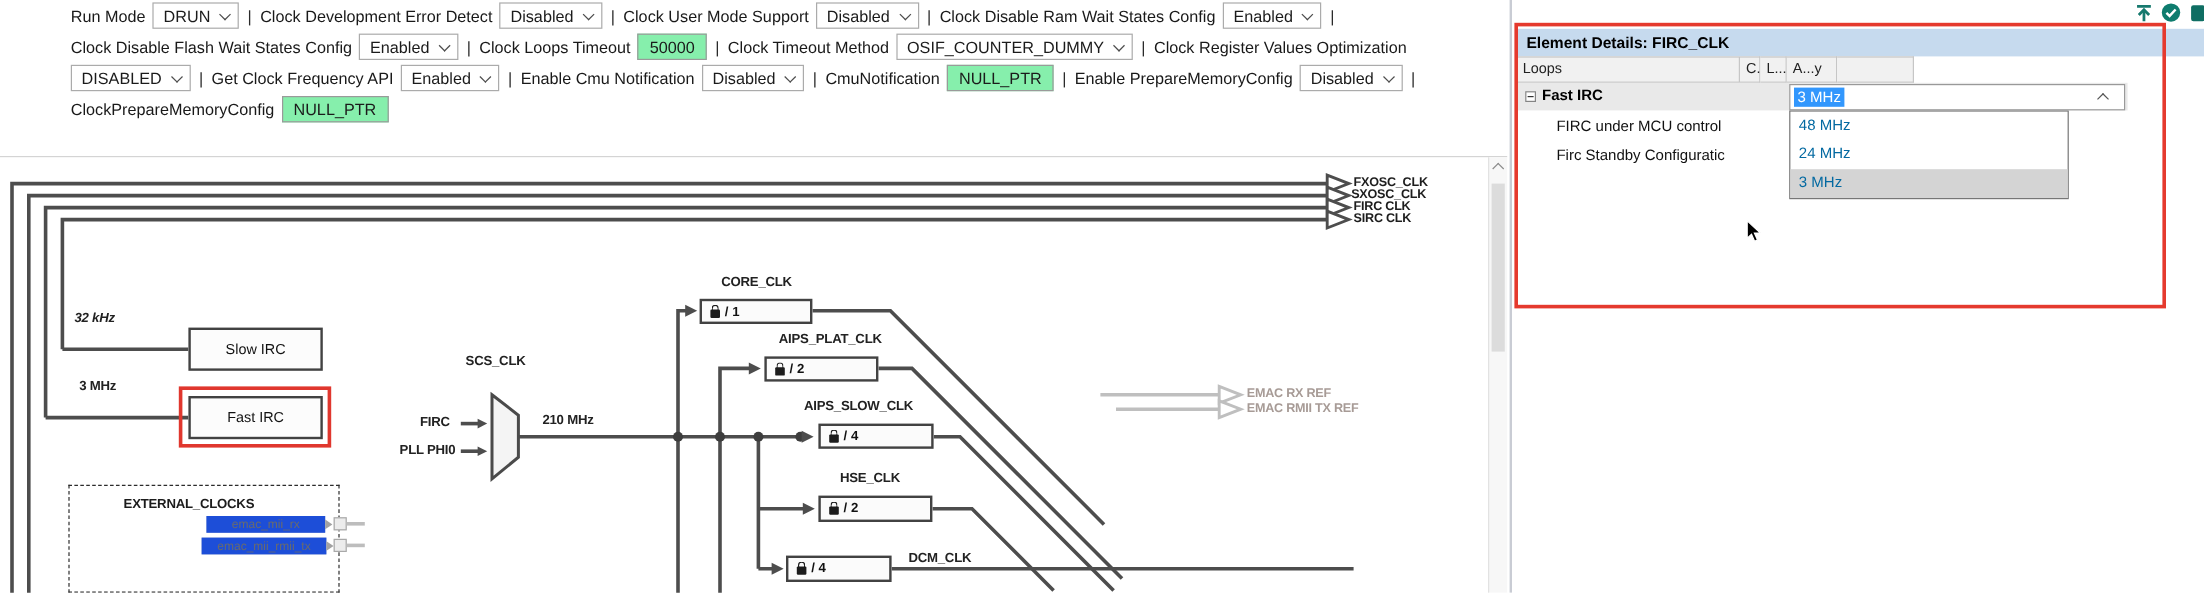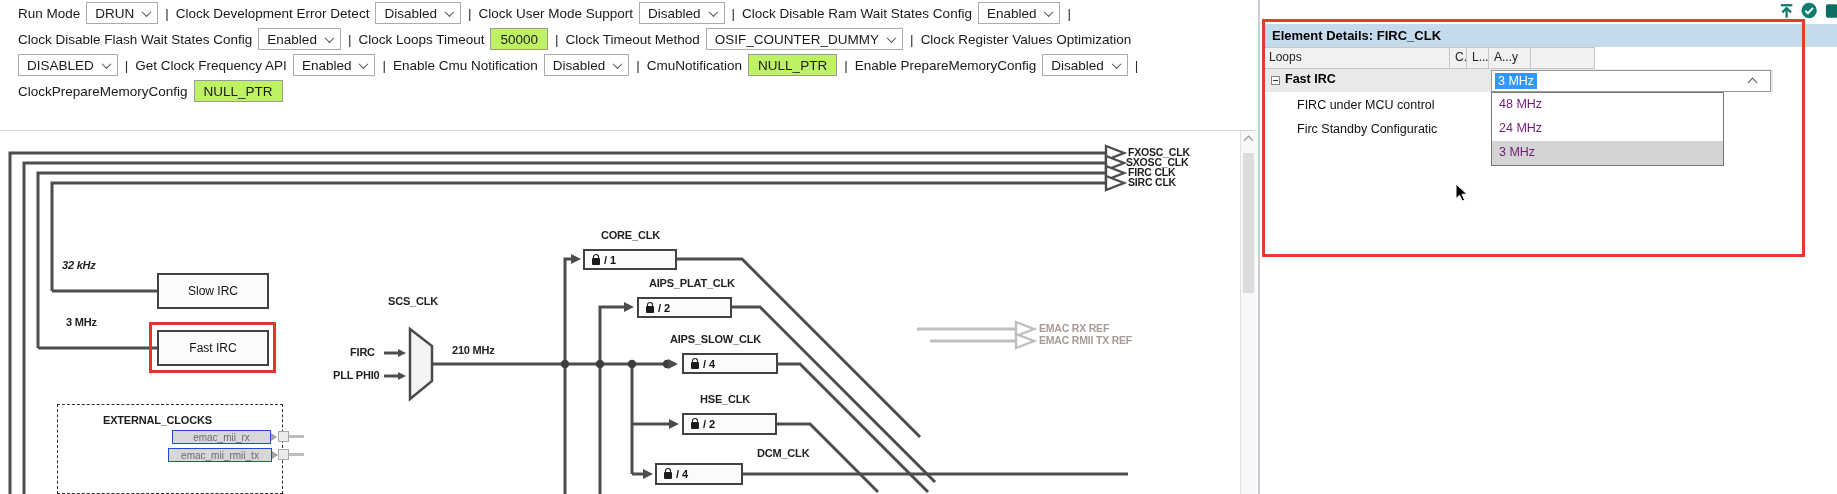--- a/index.html
+++ b/index.html
@@ -1,26 +1,26 @@
 <!DOCTYPE html>
 <html><head>
 <meta charset="utf-8">
 <style>
   * { margin:0; padding:0; box-sizing:border-box; }
   html,body { width:1837px; height:494px; overflow:hidden; background:#fff;
     font-family:"Liberation Sans", sans-serif; color:#1b1b1b; position:relative; }
 
   
   .toolbar { position:absolute; left:0; top:2; width:1250px; }
-  .tb-row { display:flex; align-items:center; gap:6px; height:26px; padding-left:18px; white-space:nowrap; }
+  .tb-row { display:flex; align-items:center; gap:6px; height:26px; padding-left:18px; white-space:nowrap;margin-left:41px; }
   .tb-label { font-size:13.5px; color:#191919; }
   .tb-select { display:inline-flex; align-items:center; gap:9px; height:22px; padding:0 7px 0 8px;
     border:1px solid #ababab; background:#fff; font-size:13.5px; }
   .tb-input { display:inline-flex; align-items:center; height:22px; padding:0 9px;
-    border:1px solid #9a9a9a; background:#bef264; font-size:13.5px; min-width:52px; }
+    border:1px solid #9a9a9a; background:#86efac; font-size:13.5px; min-width:52px; }
   .tb-sep { color:#2a2a2a; font-size:13.5px; margin:0 1px; }
   .chev { width:7px; height:7px; border-right:1.5px solid #4c4c4c; border-bottom:1.5px solid #4c4c4c;
     transform:rotate(45deg) translate(-1px,-1px); display:inline-block; }
   .chev-up { width:7px; height:7px; border-right:1.6px solid #555; border-bottom:1.6px solid #555;
     transform:rotate(-135deg); display:inline-block; }
 
   
   .diagram { position:absolute; left:0; top:130px; width:1256px; height:256px; border-top:1px solid #d4d4d4; }
   .diagram svg { position:absolute; left:0; top:0; }
   .dlabel { position:absolute; font-size:11px; font-weight:600; color:#222; letter-spacing:-0.2px; white-space:nowrap; }
@@ -29,21 +29,21 @@
   .nodebox { position:absolute; background:#fcfcfc; border:2.5px solid #424242; display:flex;
     align-items:center; justify-content:center; font-size:12px; color:#111; }
   .divbox { position:absolute; background:#fbfbfb; border:2.5px solid #424242; display:flex;
     align-items:center; gap:4px; padding-left:7px; font-size:11px; font-weight:700; color:#111; }
   .lock { width:8px; height:7px; background:#1c1c1c; border-radius:1px; position:relative; margin-top:3px; flex:0 0 auto; }
   .lock:before { content:''; position:absolute; top:-4px; left:1px; width:4px; height:4px;
     border:1.4px solid #1c1c1c; border-bottom:none; border-radius:3px 3px 0 0; }
   .red-outline { position:absolute; border:3.5px solid #e0372e; background:transparent; z-index:30; }
   .ext-box { position:absolute; border:1.6px dashed #2c2c2c; }
   .ext-title { position:absolute; font-size:11px; font-weight:600; color:#1c1c1c; letter-spacing:-0.2px; }
-  .ext-pill { position:absolute; background:#d7d7d7; border:1px solid #1d4ed8; color:#6b6b6b;
+  .ext-pill { position:absolute; background:#d7d7d7; border:7px solid #1d4ed8; color:#6b6b6b;
     font-size:10px; display:flex; align-items:center; justify-content:center; height:14px; }
   .ext-port { position:absolute; width:11px; height:11px; background:#ececec; border:1.5px solid #a9a9a9; }
   .ext-arrow { position:absolute; width:0; height:0; border-left:6px solid #a2a2a2;
     border-top:4px solid transparent; border-bottom:4px solid transparent; }
   .ext-stub { position:absolute; height:2.5px; background:#bdbdbd; }
 
   
   .vscroll { position:absolute; left:1240px; top:131px; width:16px; height:363px; background:#f7f7f7; border-left:1px solid #e2e2e2; }
   .vscroll .arr { position:absolute; left:4px; top:6px; width:7px; height:7px;
     border-right:1.6px solid #8a8a8a; border-bottom:1.6px solid #8a8a8a; transform:rotate(-135deg); }
@@ -59,21 +59,21 @@
   .colcell:first-child { border-left:1px solid #c6c6c6; }
   .treerow-parent { position:absolute; left:1263px; top:69px; width:510px; height:23px; background:#e9e9e9; }
   .expander { position:absolute; left:8px; top:7px; width:9px; height:9px; border:1px solid #848484; background:#fff; }
   .expander:before { content:''; position:absolute; left:1px; top:3px; width:5px; height:1px; background:#333; }
   .parent-label { position:absolute; left:22px; top:3px; font-size:12.5px; font-weight:700; color:#000; }
   .value-editor { position:absolute; left:1491px; top:70px; width:280px; height:22px; background:#fff;
     border:1px solid #999; display:flex; align-items:center; padding-left:3px; }
   .sel-text { background:#3297fd; color:#fff; font-size:12.5px; padding:1px 3px; }
   .value-editor .chev-up { position:absolute; right:14px; top:8px; }
   .dd-list { position:absolute; left:1491px; top:92px; width:233px; background:#fff; border:1px solid #767676; z-index:20; }
-  .dd-item { height:24px; font-size:12.5px; color:#701a75; padding:4px 0 0 7px; }
+  .dd-item { height:24px; font-size:12.5px; color:#0369a1; padding:4px 0 0 7px; }
   .dd-item.sel { background:#d4d4d4; }
   .tree-children { position:absolute; left:1297px; top:94px; }
   .tree-child { height:24px; font-size:12.5px; color:#111; padding-top:4px; white-space:nowrap; }
   .red-annot { position:absolute; left:1262px; top:19px; width:543px; height:238px;
     border:3.5px solid #e53a2e; z-index:40; pointer-events:none; }
   .top-icons { position:absolute; left:1778px; top:2px; width:59px; height:20px; display:flex; gap:6px; }
   .cursor { position:absolute; left:1455px; top:183px; z-index:50; }
 </style>
 </head>
 <body>
@@ -259,21 +259,21 @@
   <div class="dlabel" style="left:670px; top:202px;">AIPS_SLOW_CLK</div>
   <div class="divbox" style="left:682px; top:222px; width:96px; height:21px;">
     <span class="lock"></span>
     <span>/ 4</span>
   </div>
   <div class="dlabel" style="left:700px; top:262px;">HSE_CLK</div>
   <div class="divbox" style="left:682px; top:282px; width:95px; height:22px;">
     <span class="lock"></span>
     <span>/ 2</span>
   </div>
-  <div class="dlabel" style="left:757px; top:316px;">DCM_CLK</div>
+  <div class="dlabel" style="left:757px; top:328px;">DCM_CLK</div>
   <div class="divbox" style="left:655px; top:332px; width:88px; height:22px;">
     <span class="lock"></span>
     <span>/ 4</span>
   </div>
 
   <div class="ext-box" style="left:57px; top:273px; width:226px; height:90px;"></div>
   <div class="ext-title" style="left:103px; top:283px;">EXTERNAL_CLOCKS</div>
   <div class="ext-pill" style="left:172px; top:299px; width:99px;">emac_mii_rx</div>
   <div class="ext-arrow" style="left:271px; top:302px;"></div>
   <div class="ext-port" style="left:278px; top:300px;"></div>

